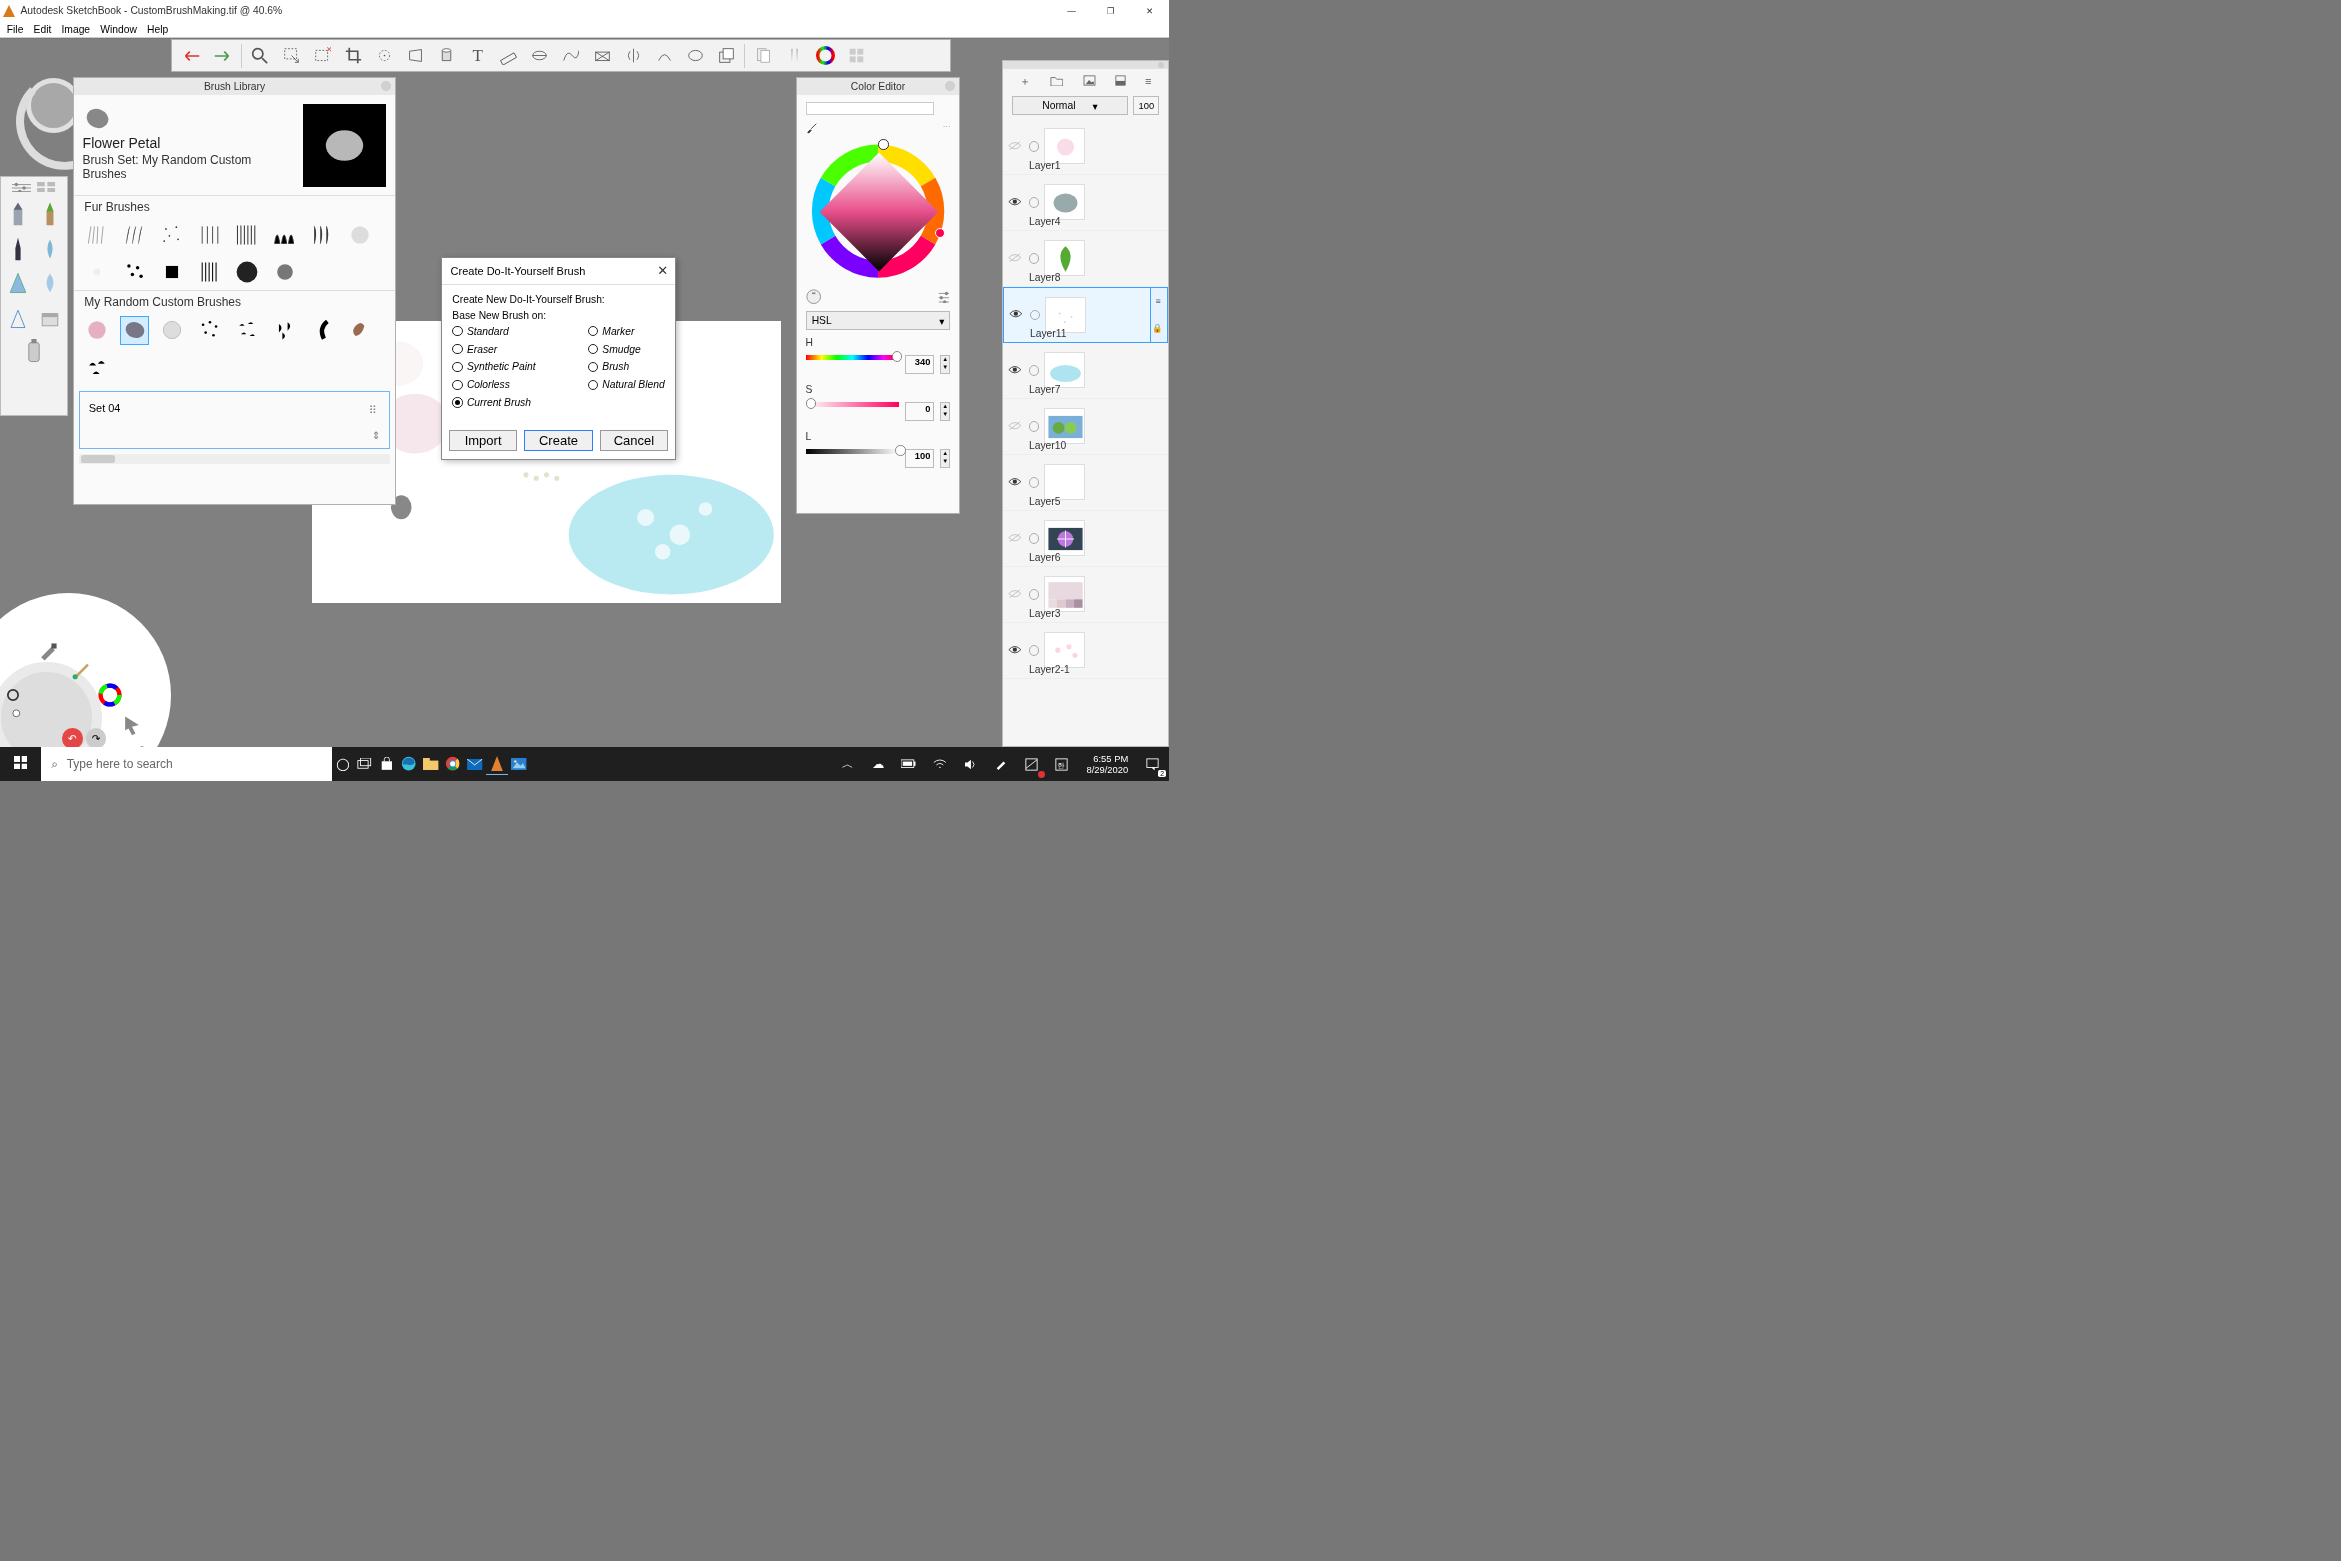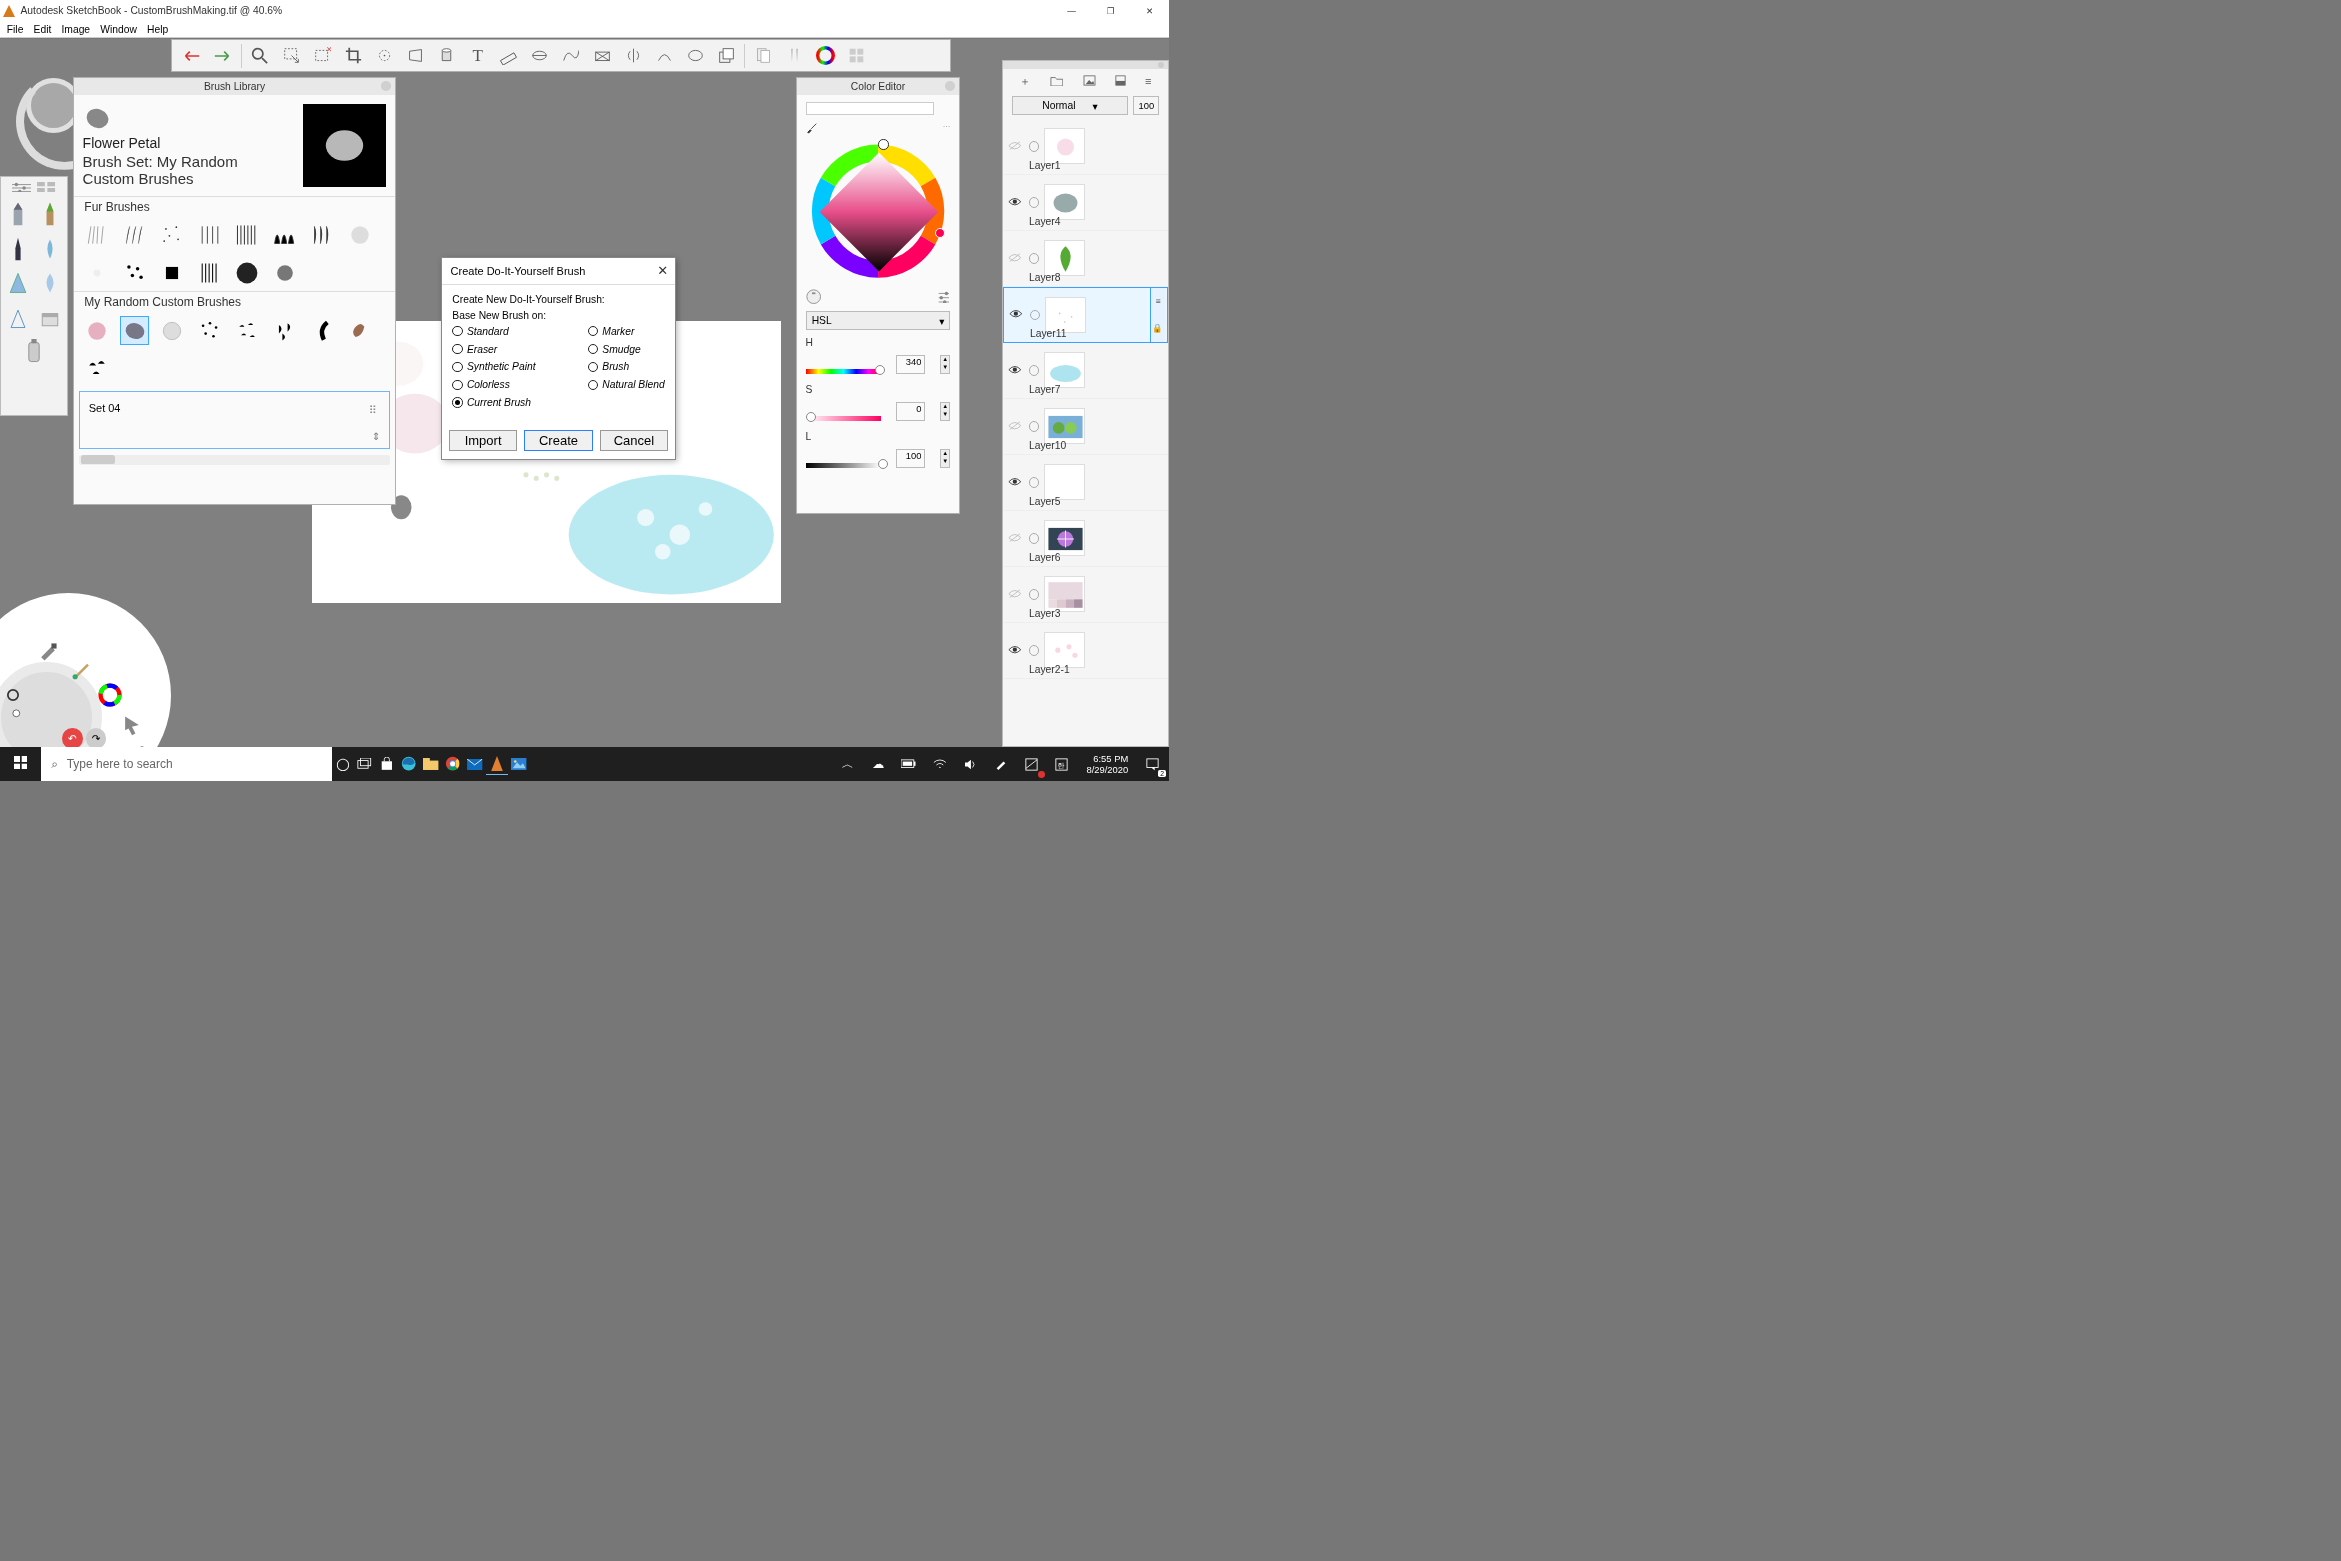--- a/index.html
+++ b/index.html
@@ -37,42 +37,42 @@
 .left-tools .thumb{width:26px;height:26px;}
 
 .panel { position:absolute; background:#fafafa; border:0.9px solid #b0b0b0; }
 .panel .hdr { background:#e8e8e8; height:17px; display:flex; align-items:center; justify-content:center; font-size:10.3px; color:#333; position:relative;}
 .panel .hdr .dot{position:absolute;right:4.3px;top:3.4px;width:9.4px;height:9.4px;border-radius:50%;background:#d0d0d0;}
 .brush-lib { left:73px; top:38px; width:323px; height:428px;}
 .brush-lib .head-block{display:flex;padding:8.6px;gap:10.3px;}
 .brush-lib .head-block .info{flex:1;}
 .brush-lib .head-block .preview{width:83px;height:83px;background:#000;display:flex;align-items:center;justify-content:center;}
 .brush-lib .brush-name{font-size:14px;color:#222;}
-.brush-lib .brush-set{font-size:15px;color:#333;margin-top:2.6px;}
+.brush-lib .brush-set{font-size:12px;color:#333;margin-top:2.6px;}
 .brush-lib .section-label{font-size:12px;color:#333;padding:3.4px 10.3px;border-top:0.9px solid #ddd;}
 .brush-lib .brush-grid{padding:3.4px 8.6px;display:flex;flex-wrap:wrap;gap:8.6px;}
 .brush-lib .brush-cell{width:29px;height:29px;display:flex;align-items:center;justify-content:center;}
 .brush-lib .brush-cell.selected{border:0.9px solid #3da9ff;background:#d3ecff;}
 .brush-lib .set-row{margin:5.1px;border:0.9px solid #6db7fb;padding:10.3px 8.6px 34px;position:relative;}
 .brush-lib .set-row .arrow{position:absolute;right:8.6px;bottom:6.8px;color:#777;font-size:10.3px;}
 .brush-lib .set-row .dots{position:absolute;right:12px;top:12px;color:#888;}
 .brush-lib .strip{height:10.3px; background:#eee; margin:0 5.1px 5.1px; border-radius:2.6px; position:relative;}
 .brush-lib .strip .thumb{position:absolute;left:1.7px;top:0.9px;width:34px;height:8.6px;background:#ccc;border-radius:2.6px;}
 
 .color-edit { left:796px; top:38px; width:164px; height:437px;}
 .color-edit .inner{padding:6.8px 8.6px;display:flex;flex-direction:column;gap:6.8px;align-items:center;}
 .color-edit .swatch-bar{width:128px;height:13.7px;border:0.9px solid #ccc;background:#fff;}
 .color-edit .wheel{width:141px;height:141px;position:relative;}
 .color-edit .diamond{position:absolute;left:29px;top:29px;width:84px;height:84px;transform:rotate(45deg);background:linear-gradient(135deg,#fff 0%,#e84e8a 50%,#000 100%);}
 .color-edit .ring-dot{position:absolute;right:3.4px;top:87px;width:10.3px;height:10.3px;border-radius:50%;background:#ff0050;border:1.7px solid #fff;}
 .color-edit .top-dot{position:absolute;right:60px;top:-1.7px;width:10.3px;height:10.3px;border-radius:50%;background:#fff;border:1.7px solid #333;}
 .color-edit .disk-row{display:flex;width:100%;justify-content:space-between;align-items:center;}
 .color-edit .mode{width:100%;height:19px;border:0.9px solid #bbb;background:#eee;font-size:10.3px;padding:1.7px 5.1px; display:flex;justify-content:space-between;align-items:center;}
 .color-edit .slider-label{align-self:flex-start;font-size:10.3px;color:#333;}
-.color-edit .slider-row{display:flex;width:100%;align-items:flex-end;gap:15px;margin-bottom:3.4px;}
+.color-edit .slider-row{display:flex;width:100%;align-items:flex-start;gap:6px;margin-bottom:3.4px;font-weight:bold;}
 .color-edit .track{flex:1;height:5.1px;position:relative;}
 .color-edit .track .handle{position:absolute;top:-3.4px;width:10.3px;height:10.3px;border-radius:50%;background:#fff;border:0.9px solid #888;}
 .color-edit .numbox{width:29px;height:19px;border:0.9px solid #bbb;text-align:right;padding-right:2.6px;font-size:9.4px;}
 .color-edit .spinbox{width:10.3px;height:19px;display:flex;flex-direction:column;border:0.9px solid #bbb;}
 .color-edit .spinbox div{flex:1;font-size:6px;text-align:center;background:#eee;}
 .hue-track{background:linear-gradient(90deg,red,yellow,lime,cyan,blue,magenta,red);}
 .sat-track{background:linear-gradient(90deg,#fff,#ff0060);}
 .lum-track{background:linear-gradient(90deg,#000,#fff);}
 
 .layers-outer { position:absolute; right:0; top:21.4px; width:167px; bottom:0; background:#f5f5f5; border:0.9px solid #bbb;}

